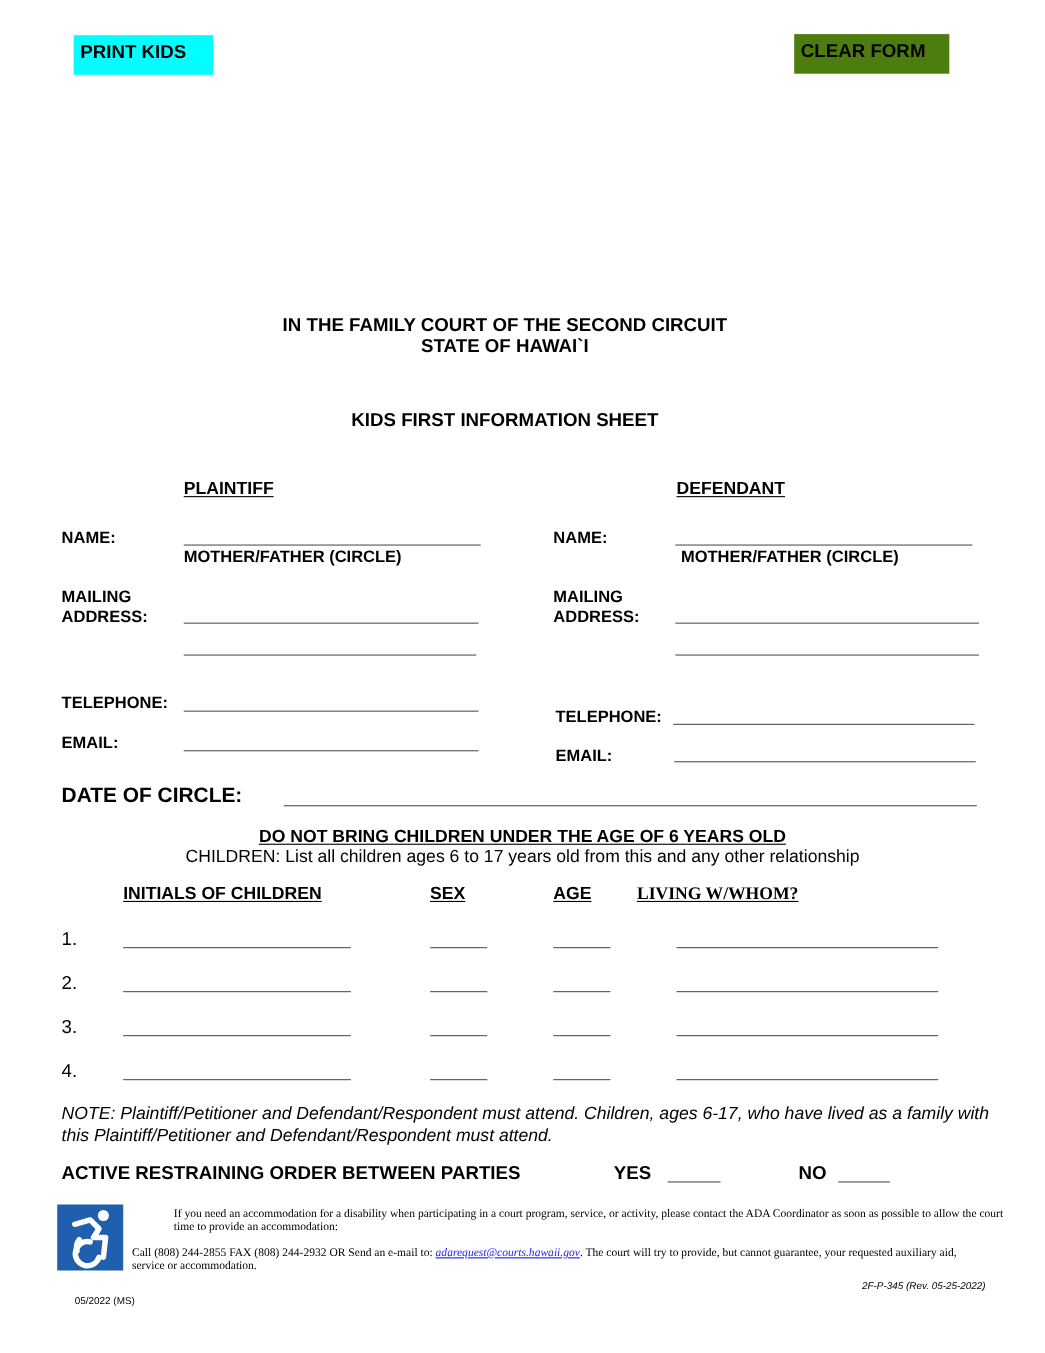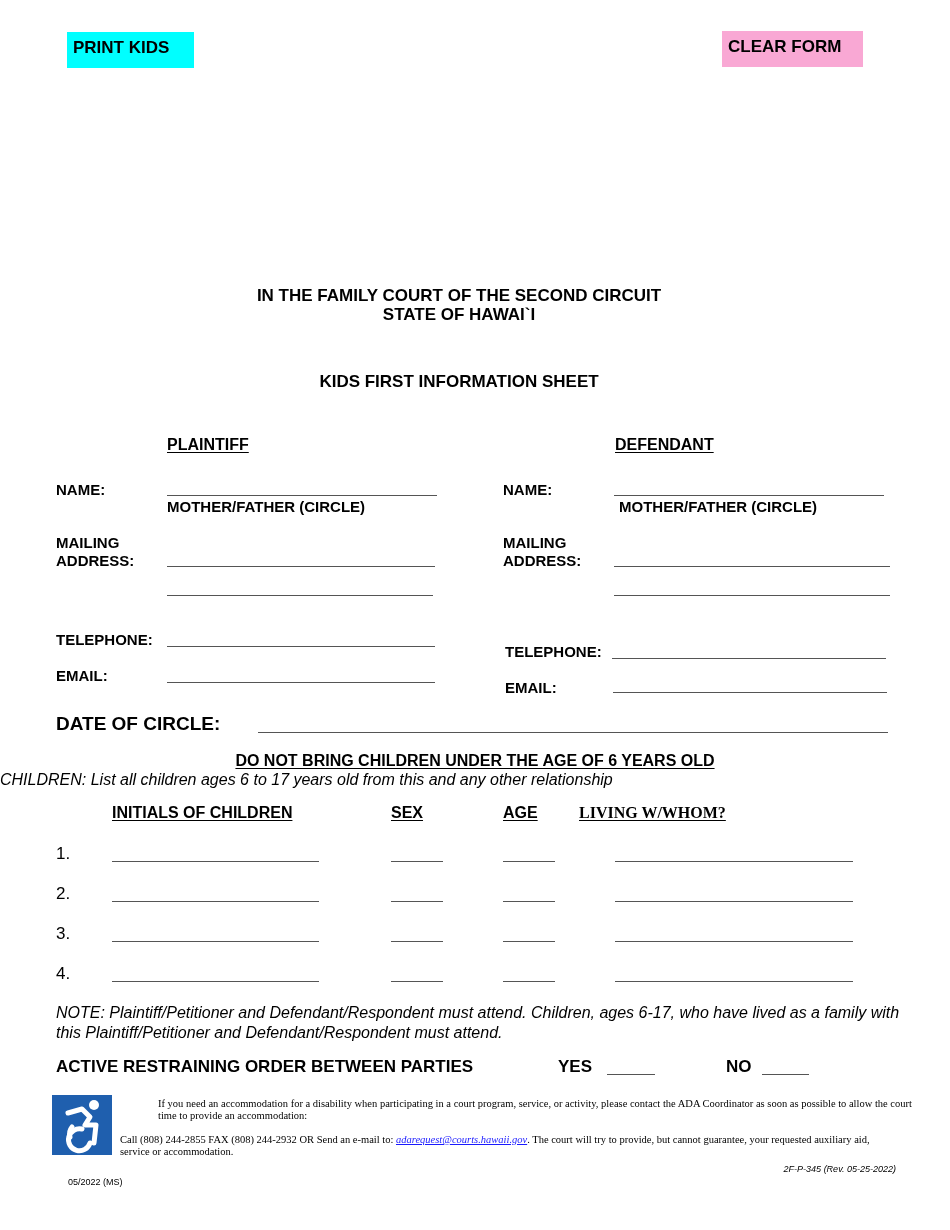--- a/index.html
+++ b/index.html
@@ -1,21 +1,21 @@
 <!DOCTYPE html>
 <html><head>
   <meta charset="utf-8">
   <style>
     html, body { margin: 0; padding: 0; background: #ffffff; }
     body { width: 950px; height: 1230px; position: relative; overflow: hidden;
            font-family: "Liberation Sans", sans-serif; color: #000; }
     .abs { position: absolute; }
     .btn { font-weight: bold; font-size: 17px; padding: 3px 6px; line-height: 26px; cursor: pointer; }
     .print-btn { left: 67px; top: 32px; width: 115px; height: 30px; background: #00ffff; }
-    .clear-btn { left: 722px; top: 31px; width: 129px; height: 30px; background: #f9a8d4; }
+    .clear-btn { left: 722px; top: 31px; width: 129px; height: 30px; background: #4d7c0f; }
     .title { left: 0; width: 918px; text-align: center; font-weight: bold; font-size: 17px; }
     .b16 { font-weight: bold; font-size: 16px; }
     .b15 { font-weight: bold; font-size: 15px; }
     .u { text-decoration: underline; text-underline-offset: 2px; }
     .line { border-bottom: 1px solid #555; height: 0; }
     .row-num { font-size: 17px; }
     .note { font-style: italic; font-size: 16px; line-height: 20px; }
     .ada-text { font-family: "Liberation Serif", serif; font-size: 10.5px; line-height: 12px; }
     .ada-text a { color: #1a1aff; font-style: italic; text-decoration: underline; }
     .small { font-size: 9px; }
@@ -53,21 +53,21 @@
 <div class="abs line" style="left:614px; top:595px; width:276px;"></div>
 <div class="abs b15" style="left:505px; top:643px;">TELEPHONE:</div>
 <div class="abs line" style="left:612px; top:658px; width:274px;"></div>
 <div class="abs b15" style="left:505px; top:679px;">EMAIL:</div>
 <div class="abs line" style="left:613px; top:692px; width:274px;"></div>
 
 <div class="abs" style="left:56px; top:713px; font-weight:bold; font-size:19px;">DATE OF CIRCLE:</div>
 <div class="abs line" style="left:258px; top:732px; width:630px;"></div>
 
 <div class="abs u" style="left:0; width:950px; top:752px; text-align:center; font-weight:bold; font-size:16px;">DO NOT BRING CHILDREN UNDER THE AGE OF 6 YEARS OLD</div>
-<div class="abs" style="left:0; width:950px; top:771px; font-size:16px;font-style:italic;">CHILDREN:  List all children ages 6 to 17 years old from this and any other relationship</div>
+<div class="abs" style="left:0; width:950px; top:771px; text-align:center; font-size:16px;">CHILDREN:  List all children ages 6 to 17 years old from this and any other relationship</div>
 
 <div class="abs b16 u" style="left:112px; top:804px;">INITIALS OF CHILDREN</div>
 <div class="abs b16 u" style="left:391px; top:804px;">SEX</div>
 <div class="abs b16 u" style="left:503px; top:804px;">AGE</div>
 <div class="abs b16 u" style="left:579px; top:804px;font-family:Liberation Serif, serif;">LIVING W/WHOM?</div>
 
 <div class="abs row-num" style="left:56px; top:844px;">1.</div>
 <div class="abs line" style="left:112px; top:861px; width:207px;"></div>
 <div class="abs line" style="left:391px; top:861px; width:52px;"></div>
 <div class="abs line" style="left:503px; top:861px; width:52px;"></div>

